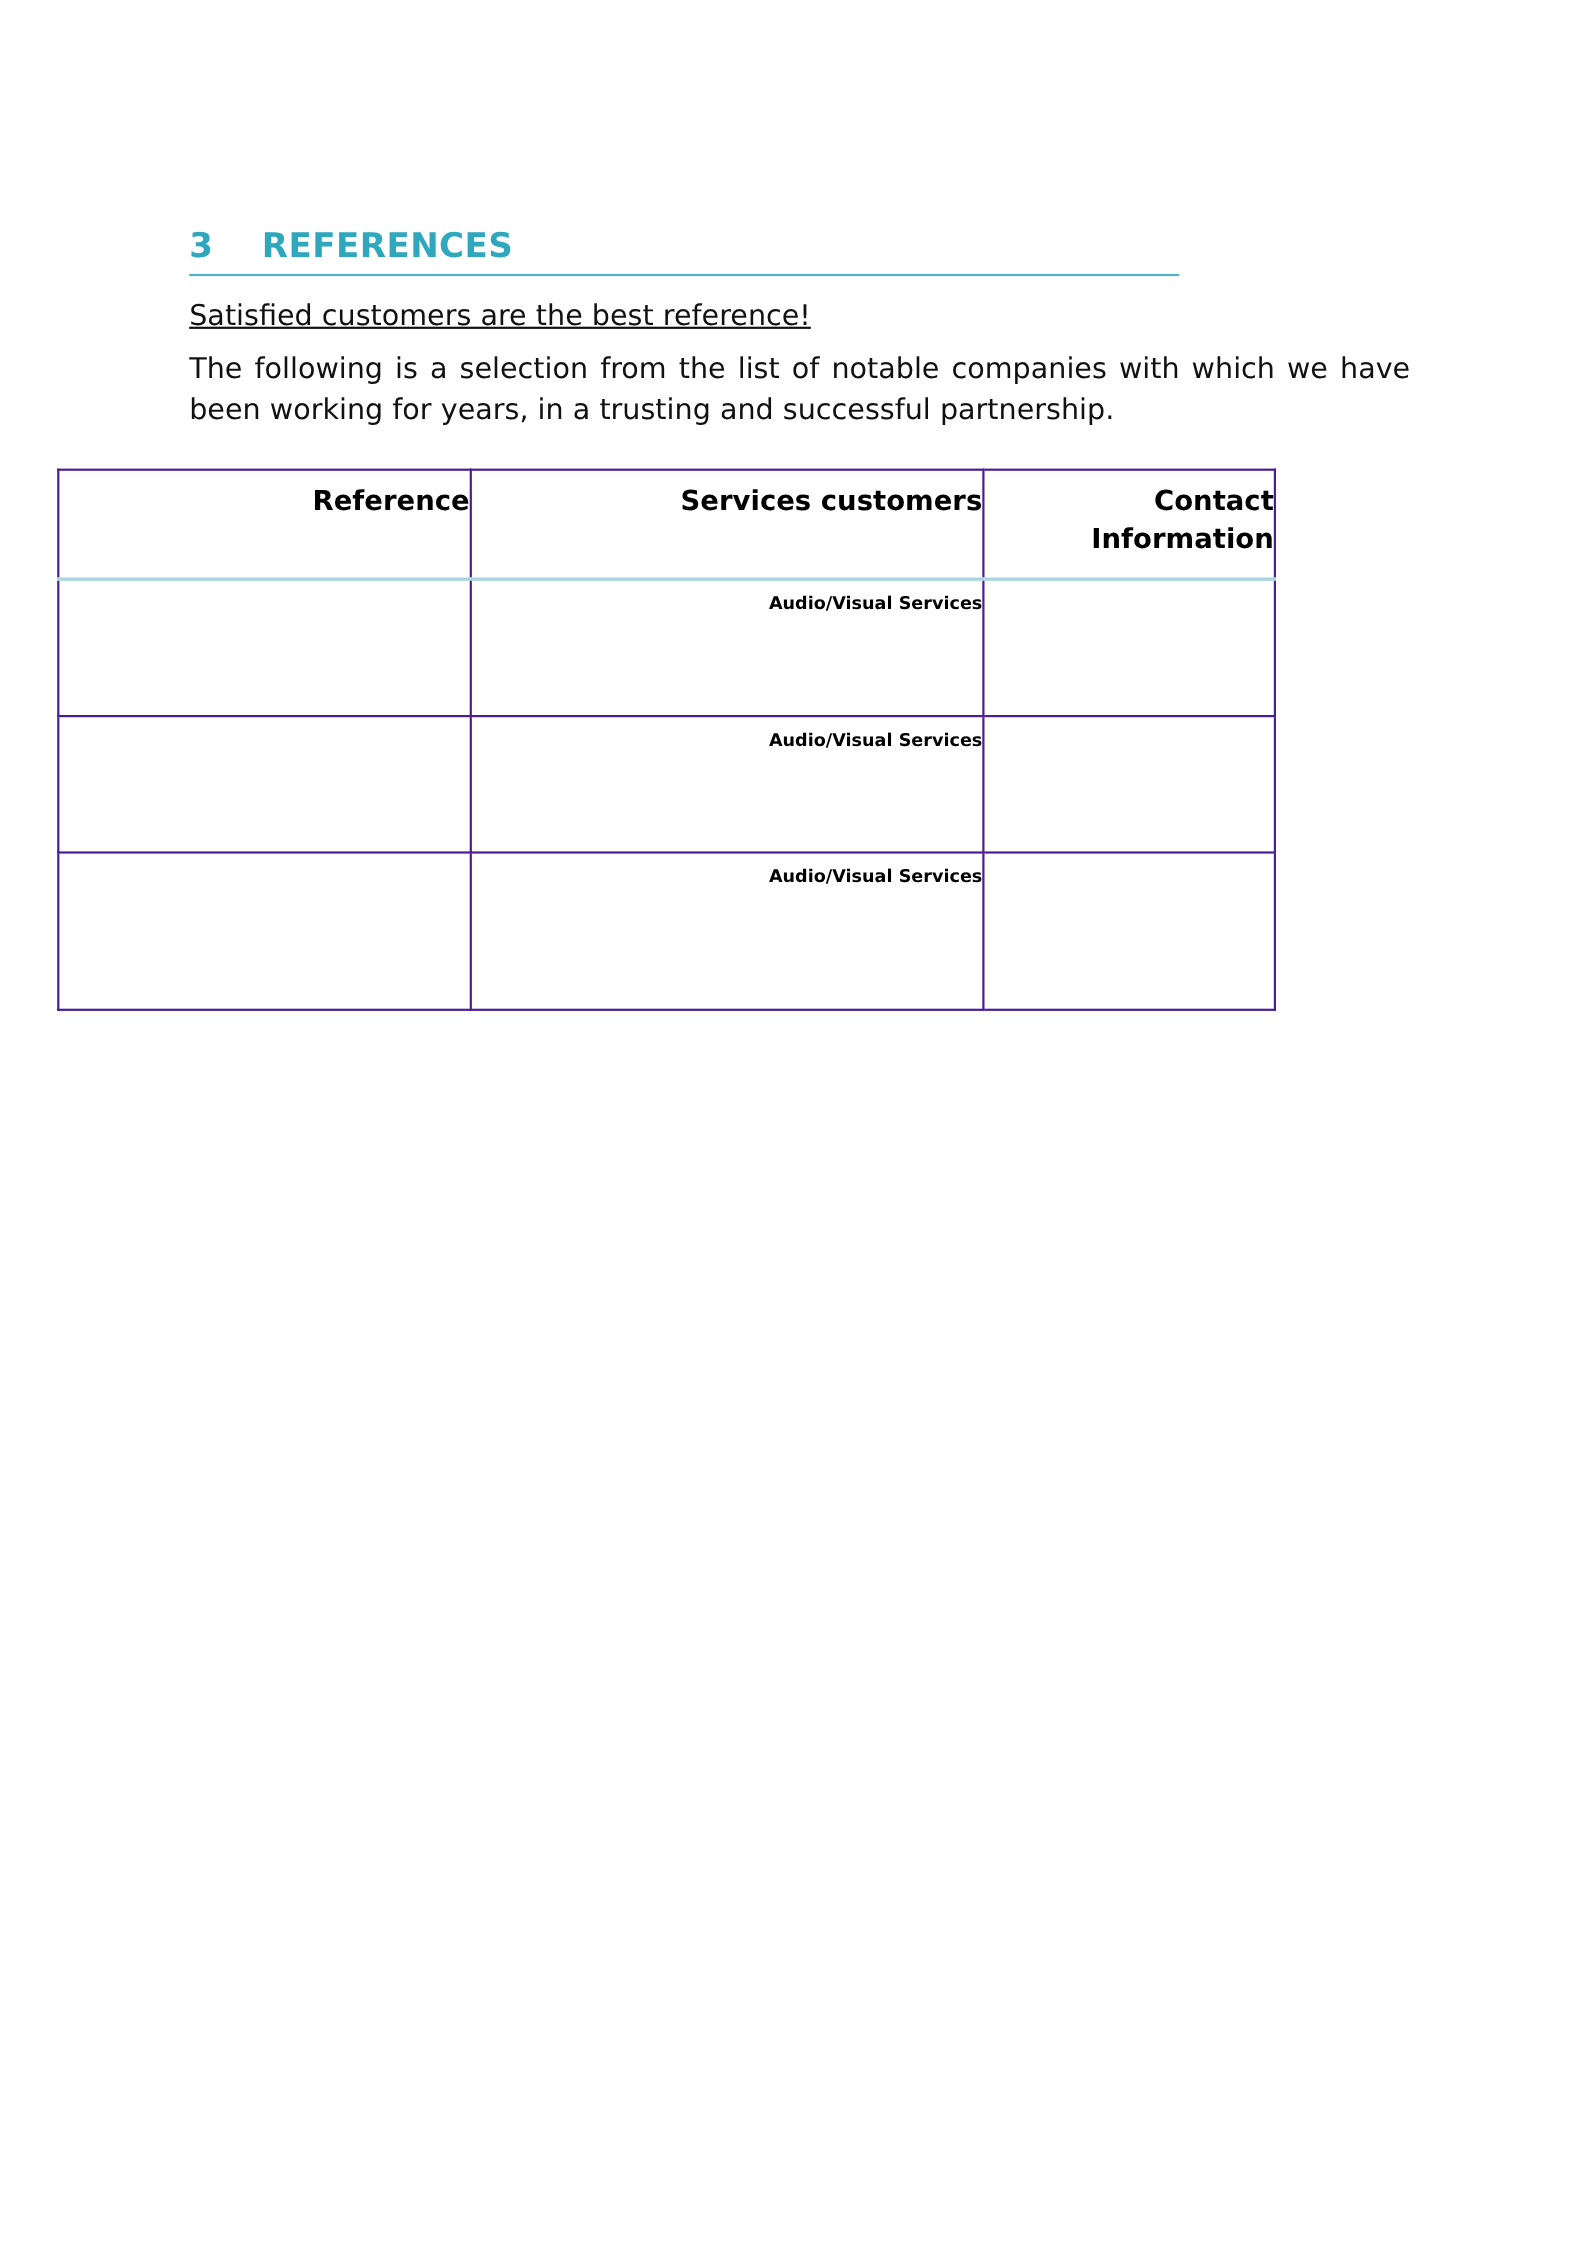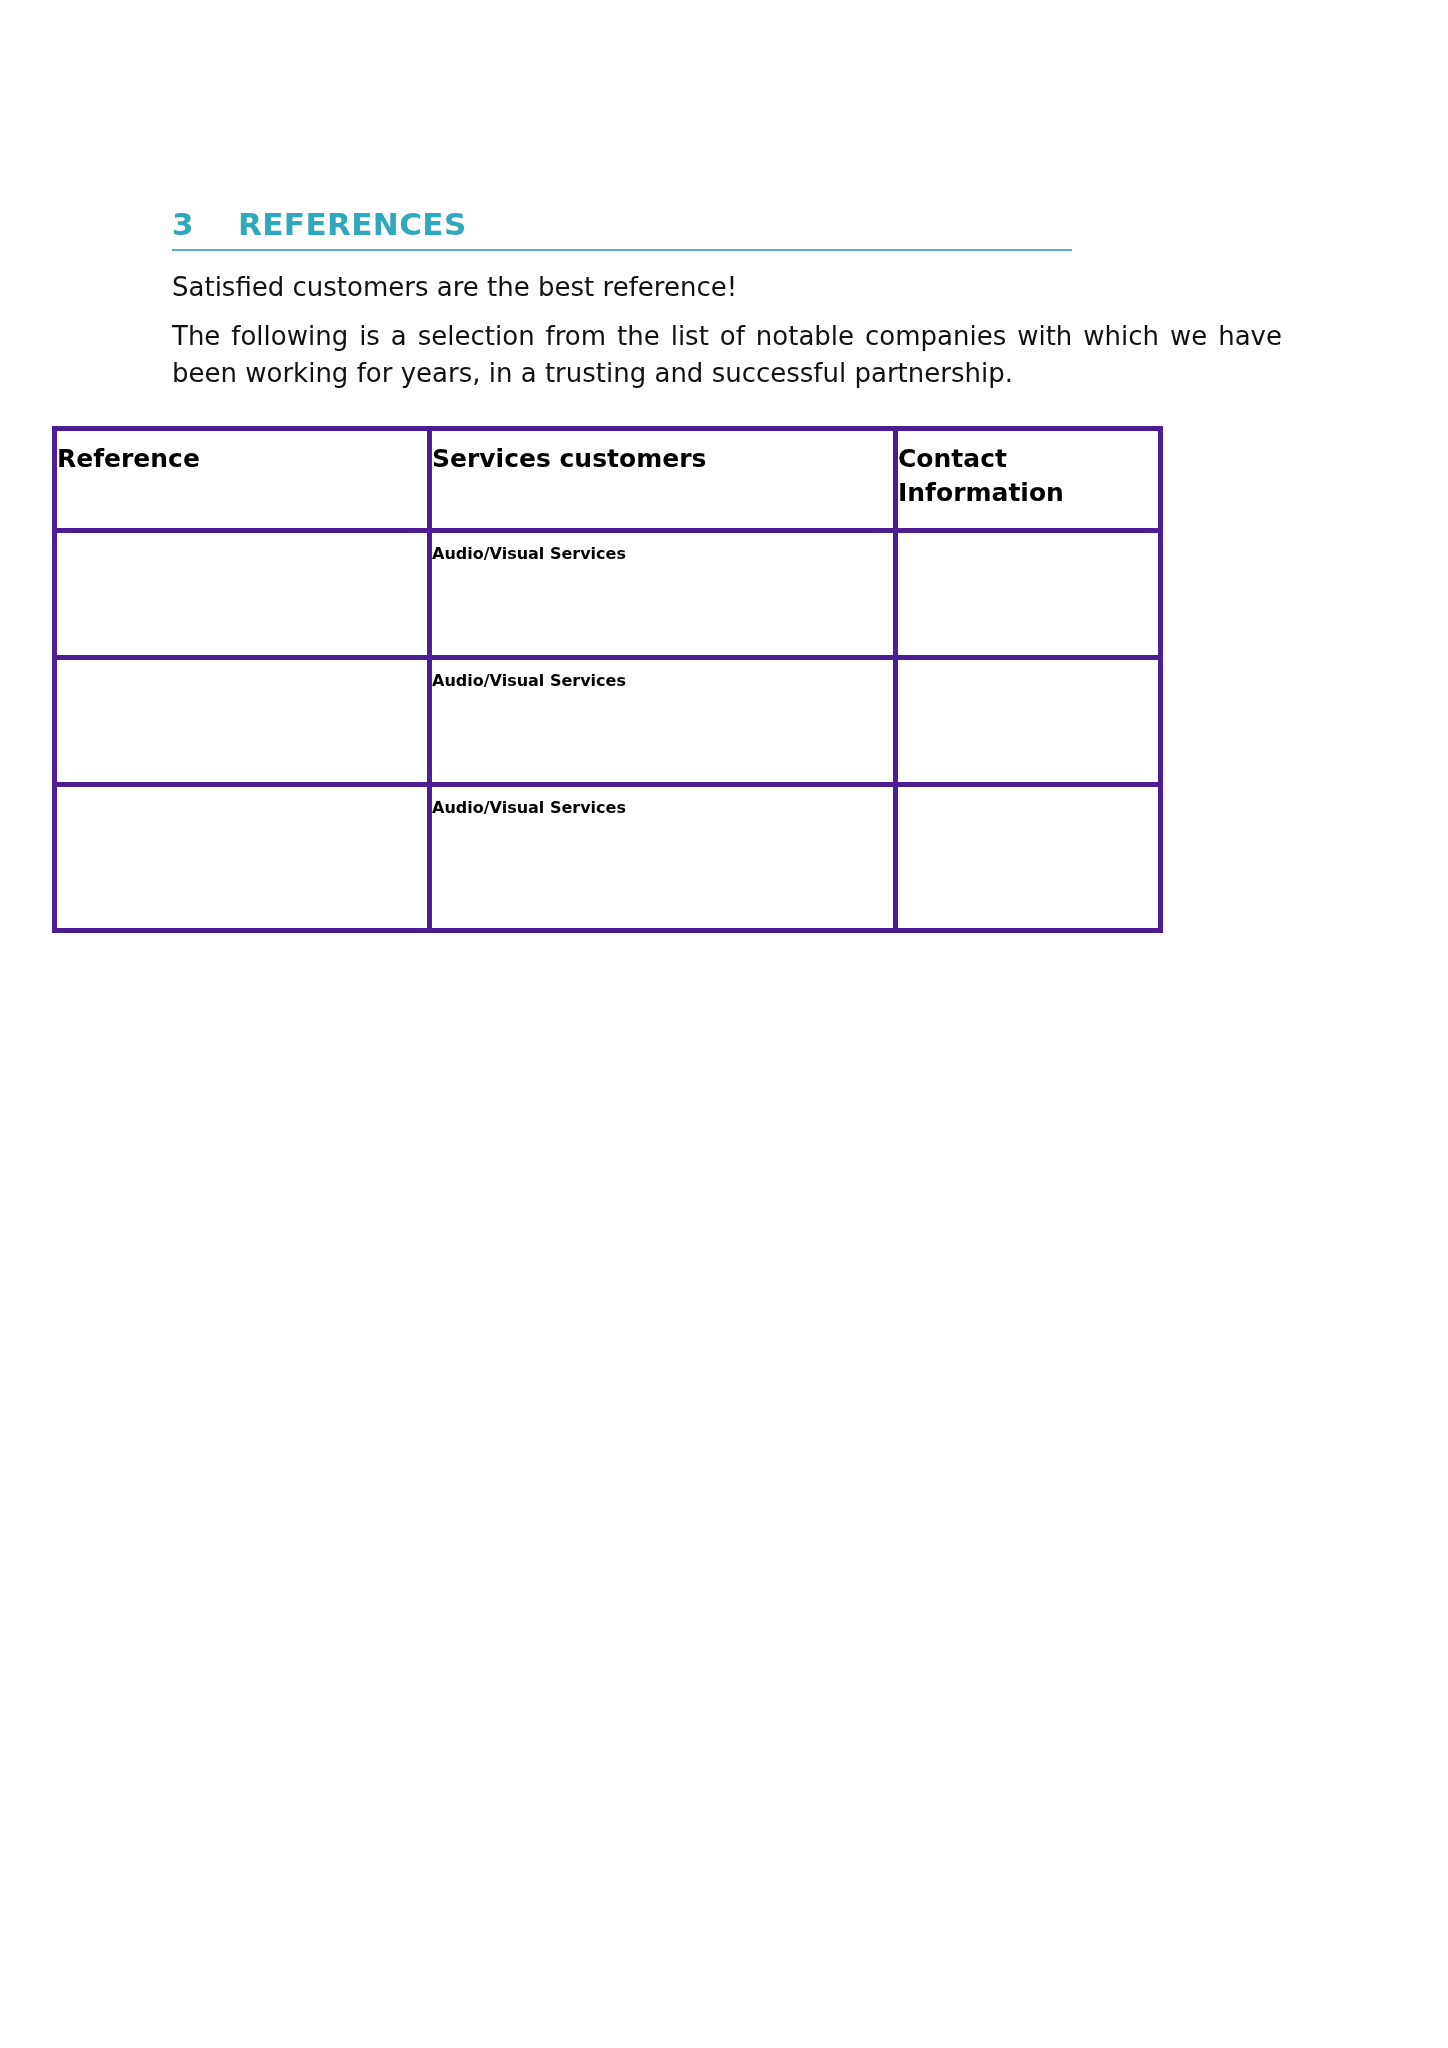--- a/index.html
+++ b/index.html
@@ -55,20 +55,21 @@
   .para {
     position: absolute;
     left: 172px;
     color: #111111;
     font-size: 26px;
     line-height: 1.43;
   }
   .para-1 {
     top: 243px;
     width: 1110px;
+    text-decoration: underline;
   }
   .para-2 {
     top: 292px;
     width: 1110px;
     text-align: justify;
     text-justify: inter-word;
   }
 
   
   .ref-table {
@@ -78,23 +79,23 @@
     width: 1106px;
     border-collapse: collapse;
     table-layout: fixed;
   }
   .ref-table col.c1 { width: 375px; }
   .ref-table col.c2 { width: 466px; }
   .ref-table col.c3 { width: 265px; }
 
   .ref-table th,
   .ref-table td {
-    border: 5px solid #4c1d95;
+    border: 2px solid #4c1d95;
     vertical-align: top;
-    text-align: left;
+    text-align: right;
     padding: 0;
   }
   .ref-table thead th {
     border-bottom: 3px solid #a8d5e0;
     height: 86px;
     font-size: 25px;
     font-weight: bold;
     color: #000000;
     padding-top: 11px;
     line-height: 1.35;

